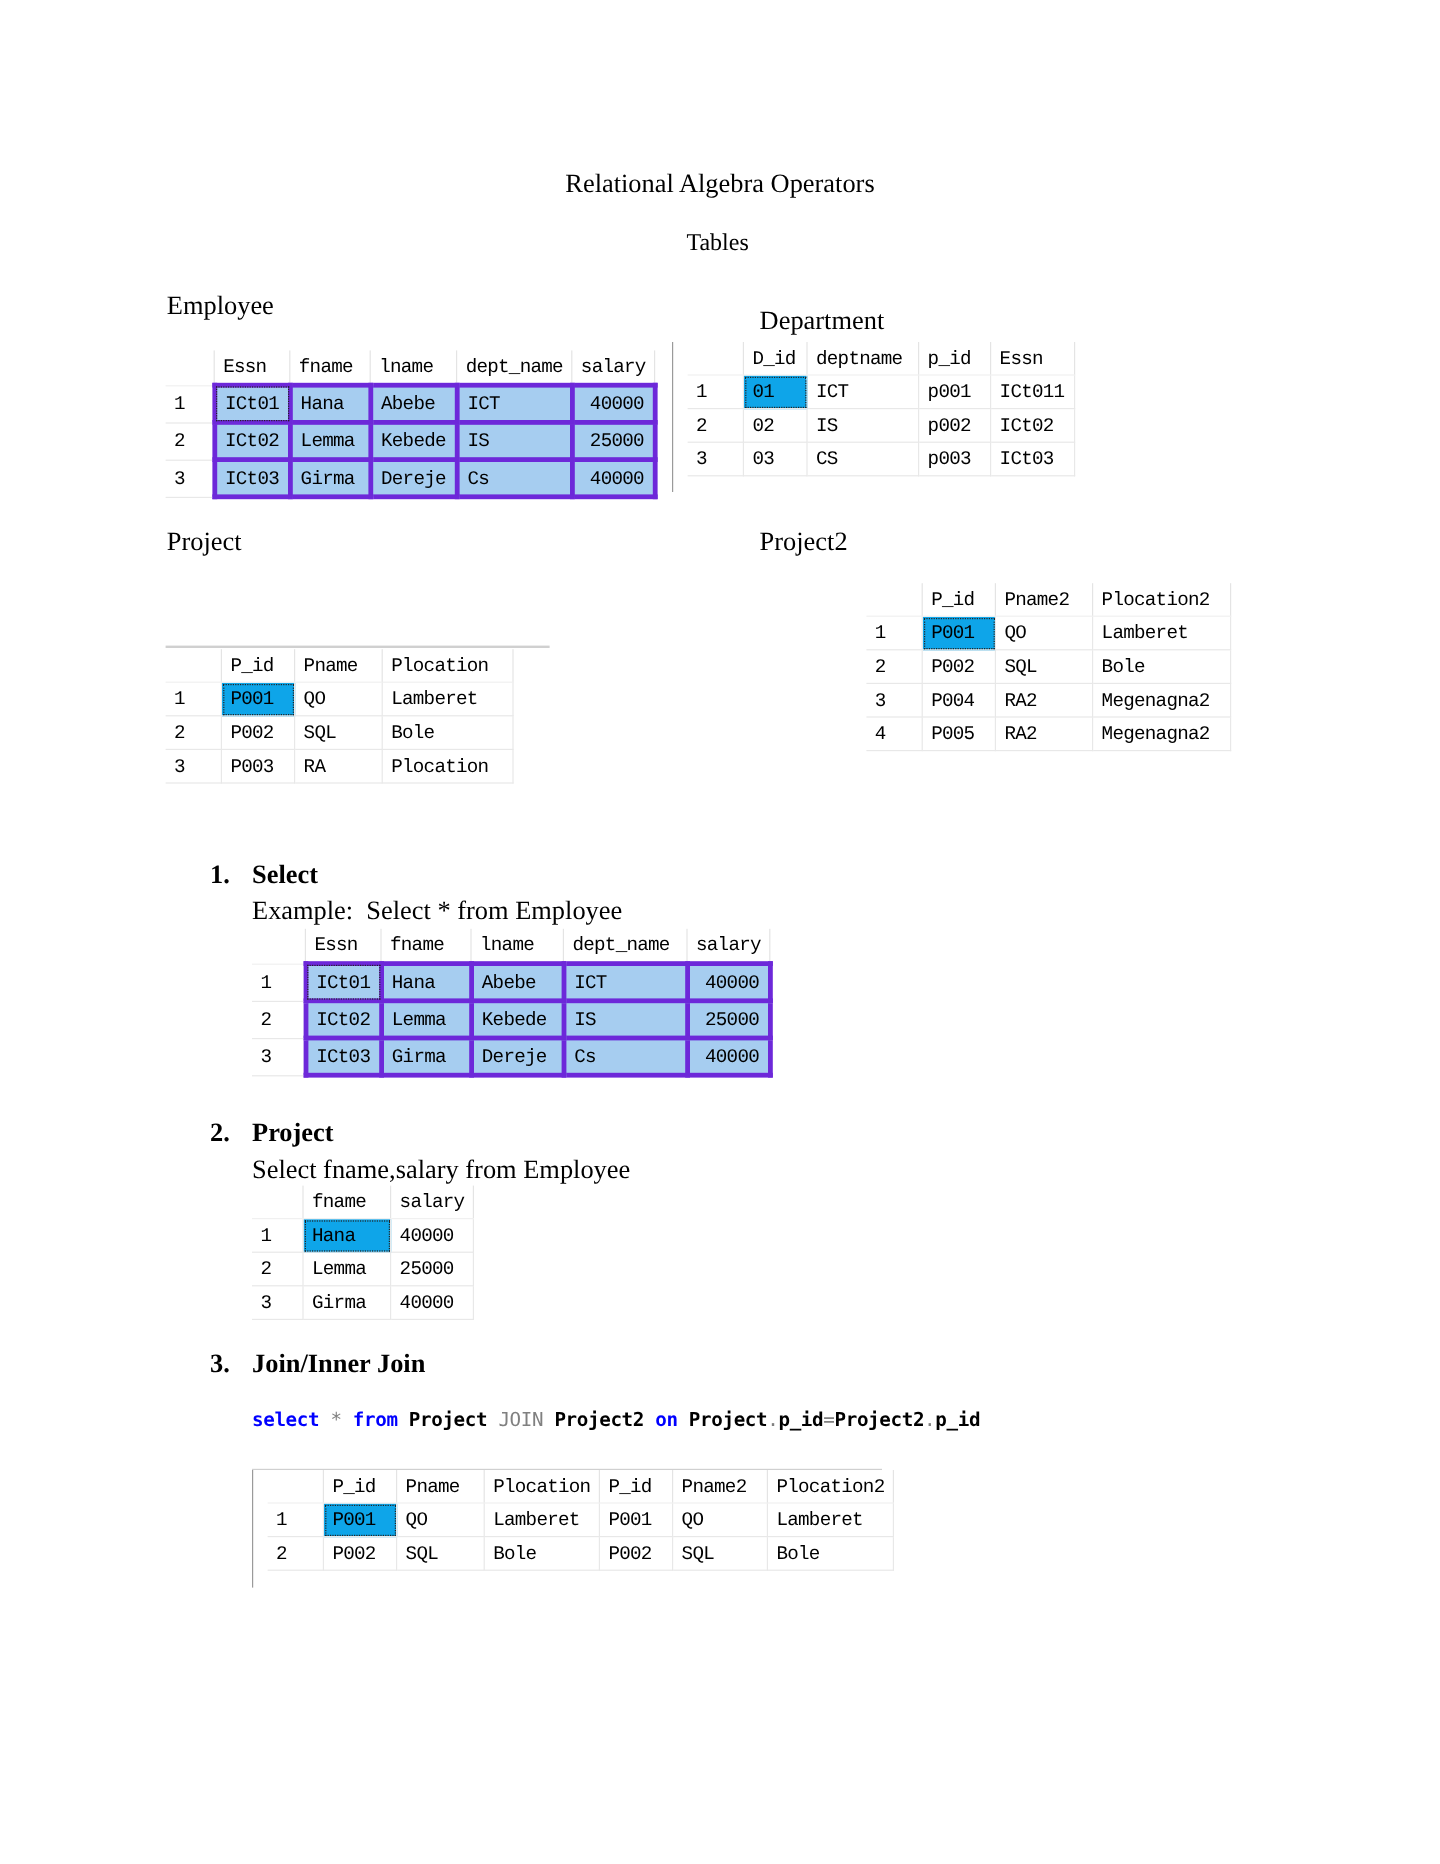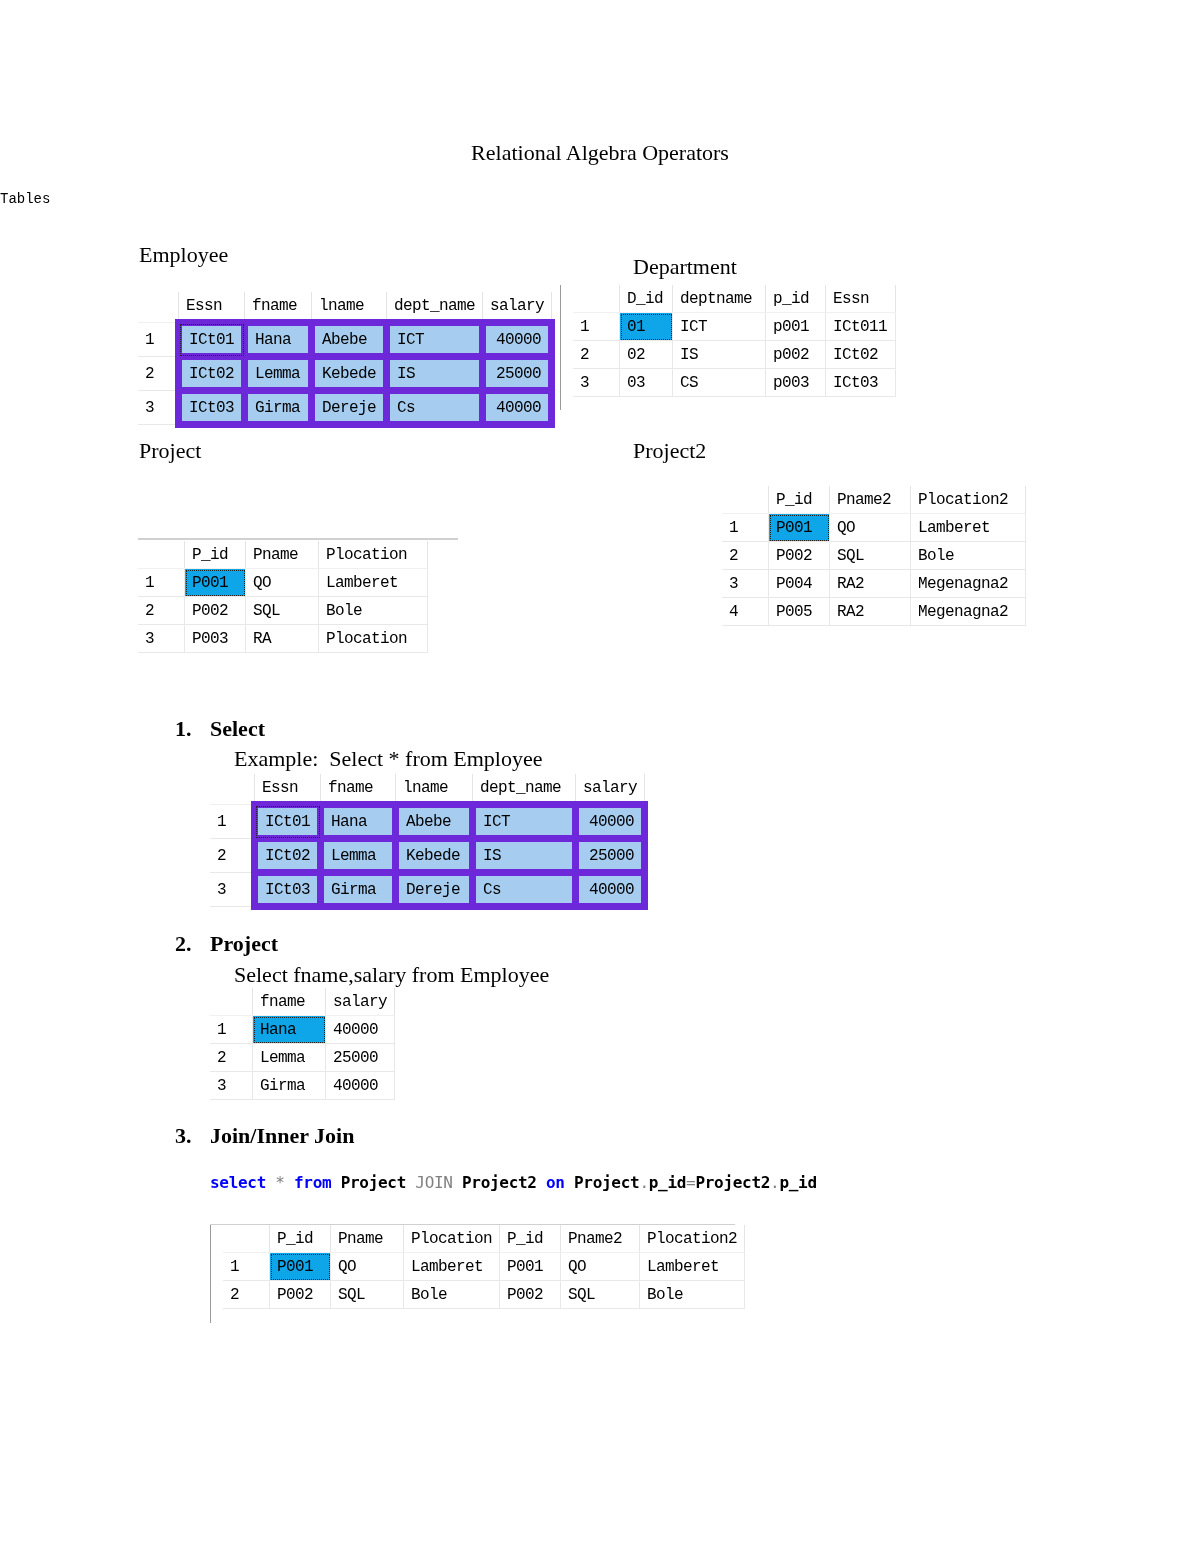--- a/index.html
+++ b/index.html
@@ -1,32 +1,32 @@
 <!DOCTYPE html>
 <html><head>
 <meta charset="utf-8">
 <style>
   html, body { margin:0; padding:0; background:#ffffff; }
   body { width:1200px; height:1553px; position:relative; overflow:hidden; font-family:"Liberation Serif", "DejaVu Serif", serif; color:#000; }
   .abs { position:absolute; }
   .title { left:0; width:1200px; top:140px; text-align:center; font-size:22px; }
   .title span { }
-  .subtitle { left:0; width:1196px; top:191px; text-align:left; font-size:14px;font-family:Liberation Mono, monospace; }
+  .subtitle { left:0; width:1196px; top:191px; text-align:center; font-size:20px; }
   .label { font-size:22px; }
   .heading { font-size:22px; font-weight:bold; }
-  .para { font-size:22px;margin-left:24px; }
+  .para { font-size:22px; }
 
   
   table.grid { border-collapse:collapse; font-family:Liberation Mono, monospace; font-size:16px; letter-spacing:-0.6px; }
   table.grid th, table.grid td { height:27px; padding:0 7px; white-space:nowrap; text-align:left; border:1px solid #f0f0f0; font-weight:normal; }
   table.grid th { background:#ffffff; border-right:1px solid #e4e4e4; border-left:none; border-top:none; }
   table.grid td.rn { background:#ffffff; border-left:none; color:#000; }
   table.grid th.rn { border-right:1px solid #e4e4e4; }
   table.grid td { border:1px solid #e8e8e8; }
-  table.grid tr.sel td.c { background:#a6cdf0; border:7px solid #6d28d9; }
+  table.grid tr.sel td.c { background:#a6cdf0; border:4px solid #6d28d9; }
   table.grid td.focus { outline:1px dotted #222; outline-offset:-2px; background:#0ea5e9; }
   table.grid tr.sel td.focus { background:#a6cdf0; }
   table.grid td.num { text-align:right; }
   .leftbar { border-left:1px solid #9a9a9a;padding-left:12px; }
   .topline { height:2px; background:#d0d0d0; }
 
   .code { font-family:"DejaVu Sans Mono", "Liberation Mono", monospace; font-size:16px; font-weight:bold; letter-spacing:-0.3px; white-space:pre; }
   .kw { color:#0000ff; }
   .op { color:#808080; font-weight:normal; }
   .ident { color:#000; }

